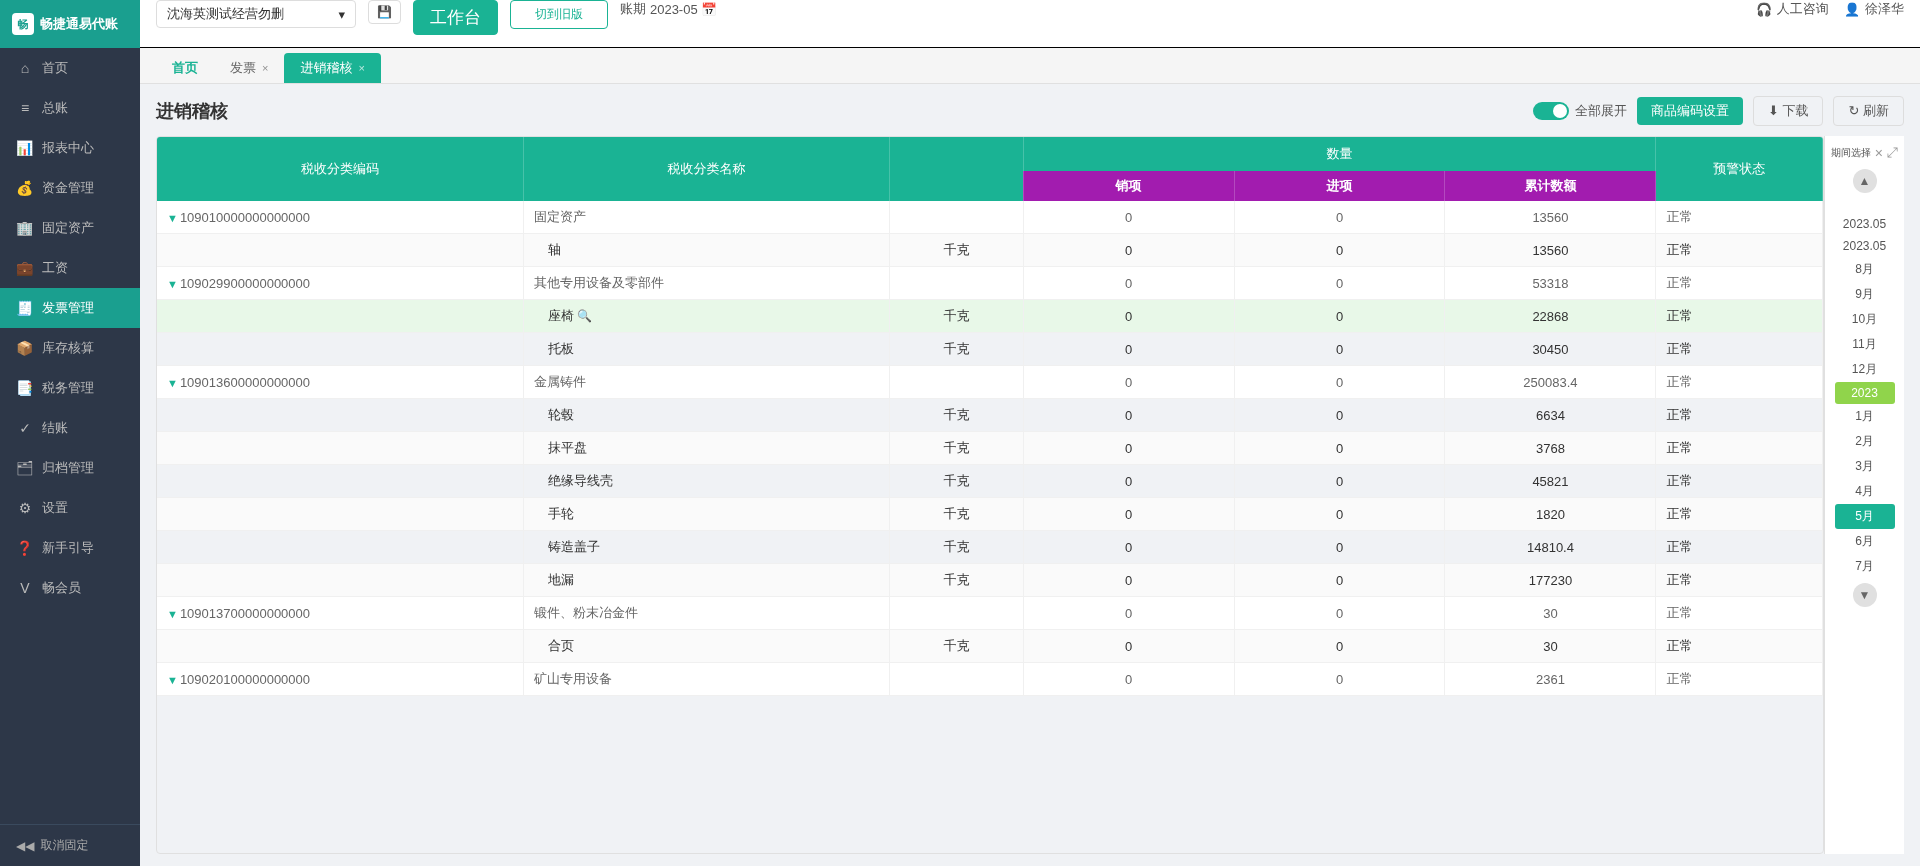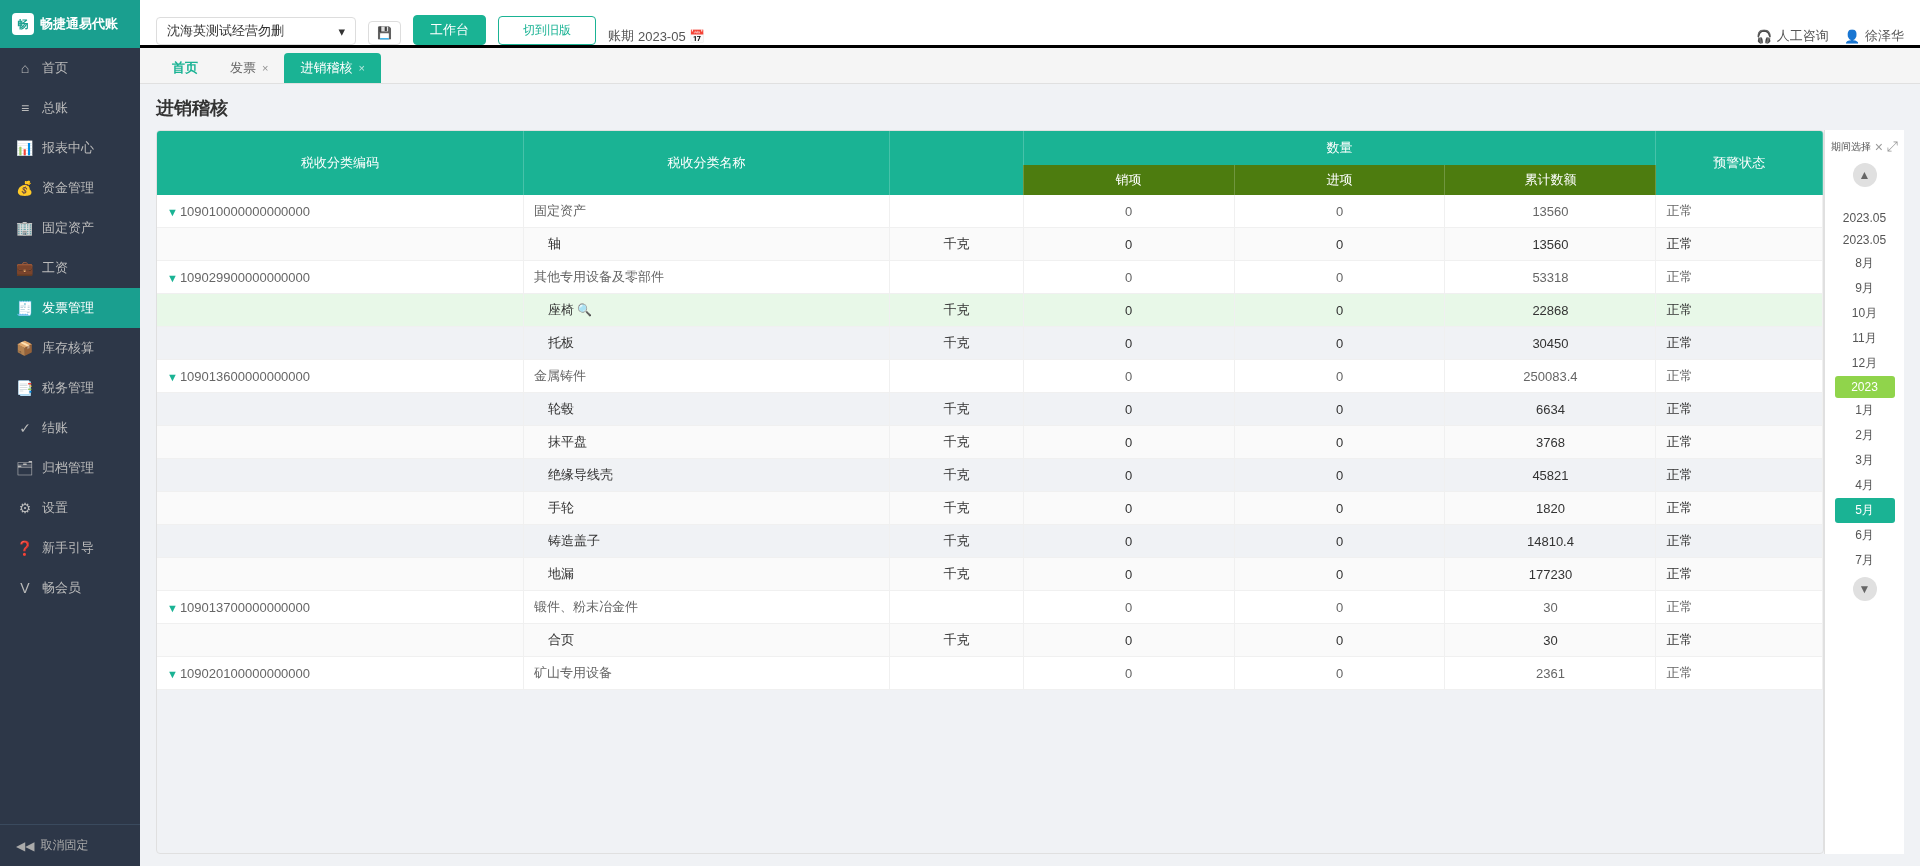--- a/index.html
+++ b/index.html
@@ -62,23 +62,23 @@
       flex-direction: column;
       height: 100%;
       overflow: hidden;
     }
 
     
     .topbar {
       background: white;
       height: 48px;
       display: flex;
-      align-items: flex-end;
+      align-items: flex-start;
       padding: 0 16px;
-      border-bottom: 3px solid #000000;
+      border-bottom: 1px solid #000000;
       gap: 12px;
       flex-shrink: 0;
     }
     .company-selector {
       display: flex; align-items: center; gap: 6px;
       border: 1px solid #ddd;
       border-radius: 4px;
       padding: 4px 10px;
       cursor: pointer;
       font-size: 13px;
@@ -93,21 +93,21 @@
       padding: 4px 8px;
       cursor: pointer;
       font-size: 12px;
       color: #555;
     }
     .topbar-btn.primary {
       background: #1ab394;
       color: white;
       border-color: #1ab394;
       padding: 5px 16px;
-      font-size: 13px;
+      font-size: 17px;
     }
     .topbar-btn.outline {
       border-color: #1ab394;
       color: #1ab394;
       padding: 5px 24px;
     }
     .period-label { font-size: 13px; color: #555; display: flex; align-items: center; gap: 4px; }
     .topbar-right { margin-left: auto; display: flex; align-items: center; gap: 16px; color: #555; font-size: 13px; }
     .topbar-right-item { display: flex; align-items: center; gap: 4px; cursor: pointer; }
 
@@ -203,22 +203,23 @@
     thead tr th {
       background: #1ab394;
       color: white;
       padding: 8px 10px;
       text-align: center;
       font-size: 13px;
       font-weight: normal;
       border-right: 1px solid rgba(255,255,255,0.2);
     }
     thead tr.sub-header th {
-      background: #4d7c0f;
+      background: #a21caf;
       padding: 6px 10px;
+      font-weight: bold;
     }
     tbody tr td {
       padding: 7px 10px;
       border-bottom: 1px solid #f0f0f0;
       border-right: 1px solid #f0f0f0;
       font-size: 13px;
       color: #333;
     }
     tbody tr:nth-child(even) td { background: #fafafa; }
     tbody tr.highlighted td { background: #e8f8e8; }
@@ -399,20 +400,35 @@
     </div>
     <div class="tab active">
       <span>进销稽核</span>
       <span class="close-btn">×</span>
     </div>
   </div>
 
   <div class="page-content">
     <div class="page-header">
       <h2 class="page-title">进销稽核</h2>
+      <div class="page-actions">
+        <div class="toggle-switch">
+          <div class="switch"></div>
+          <span>全部展开</span>
+        </div>
+        <button class="action-btn">商品编码设置</button>
+        <button class="action-btn outline">
+          <span>⬇</span>
+          <span>下载</span>
+        </button>
+        <button class="action-btn outline">
+          <span>↻</span>
+          <span>刷新</span>
+        </button>
+      </div>
     </div>
 
     <div class="content-area">
       <div class="main-panel">
         <div class="table-wrapper">
           <table>
             <thead>
               <tr>
                 <th class="col-code" rowspan="2">税收分类编码</th>
                 <th class="col-name" rowspan="2">税收分类名称</th>

